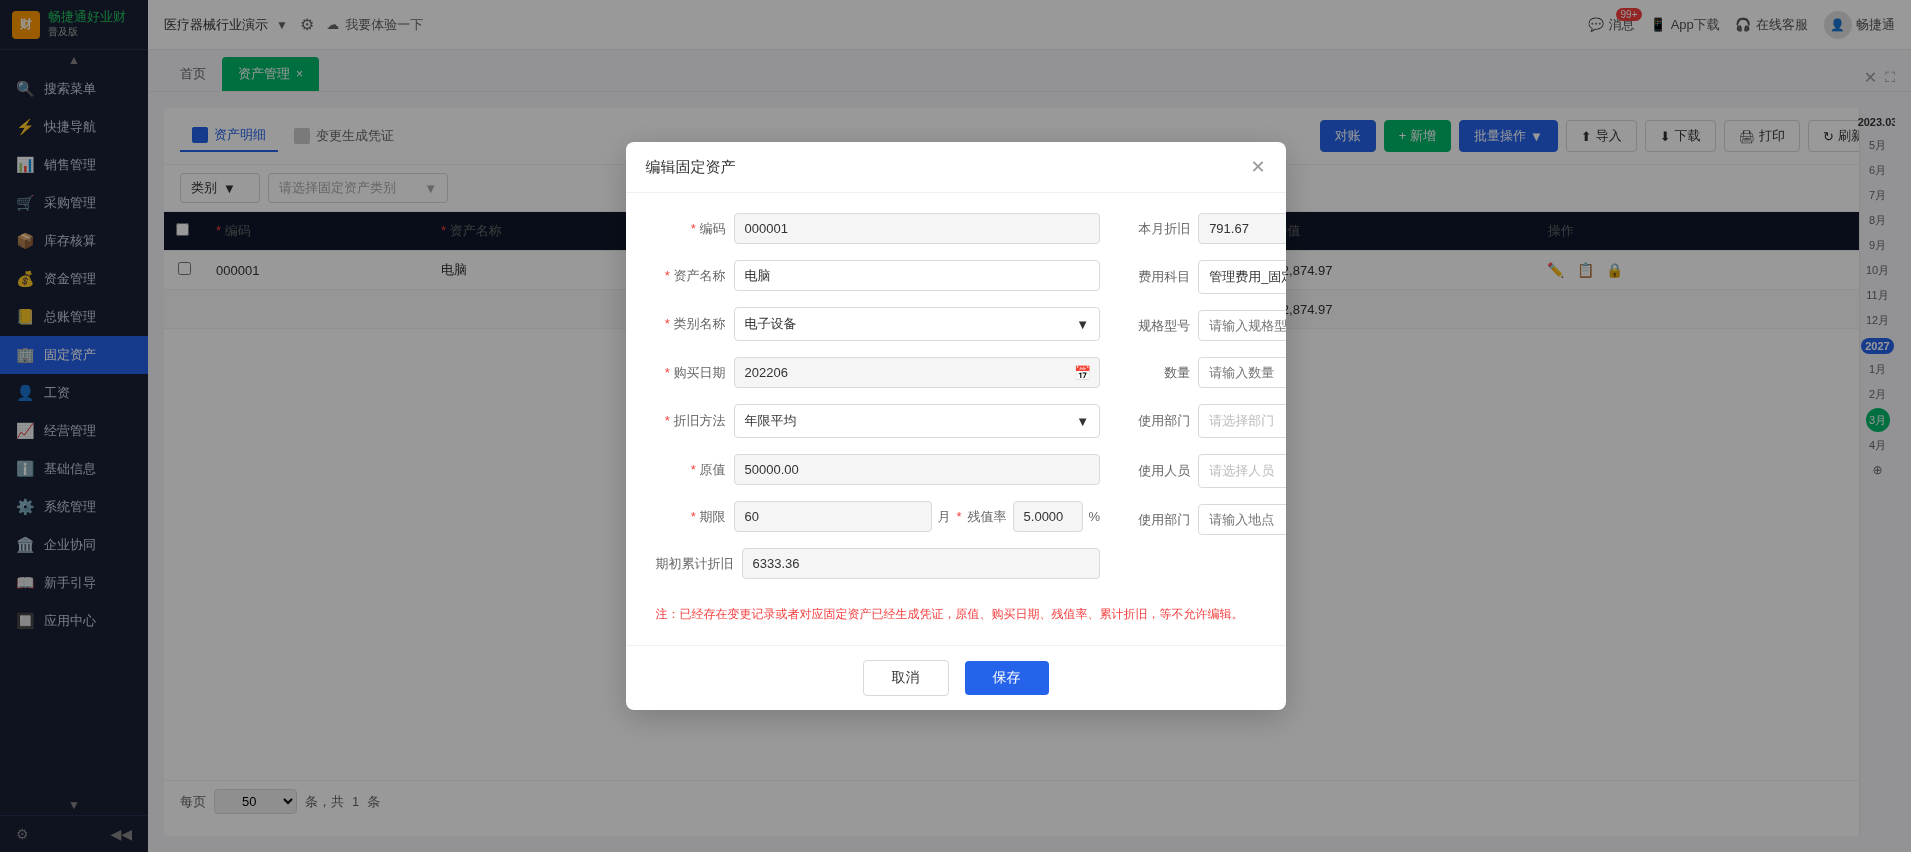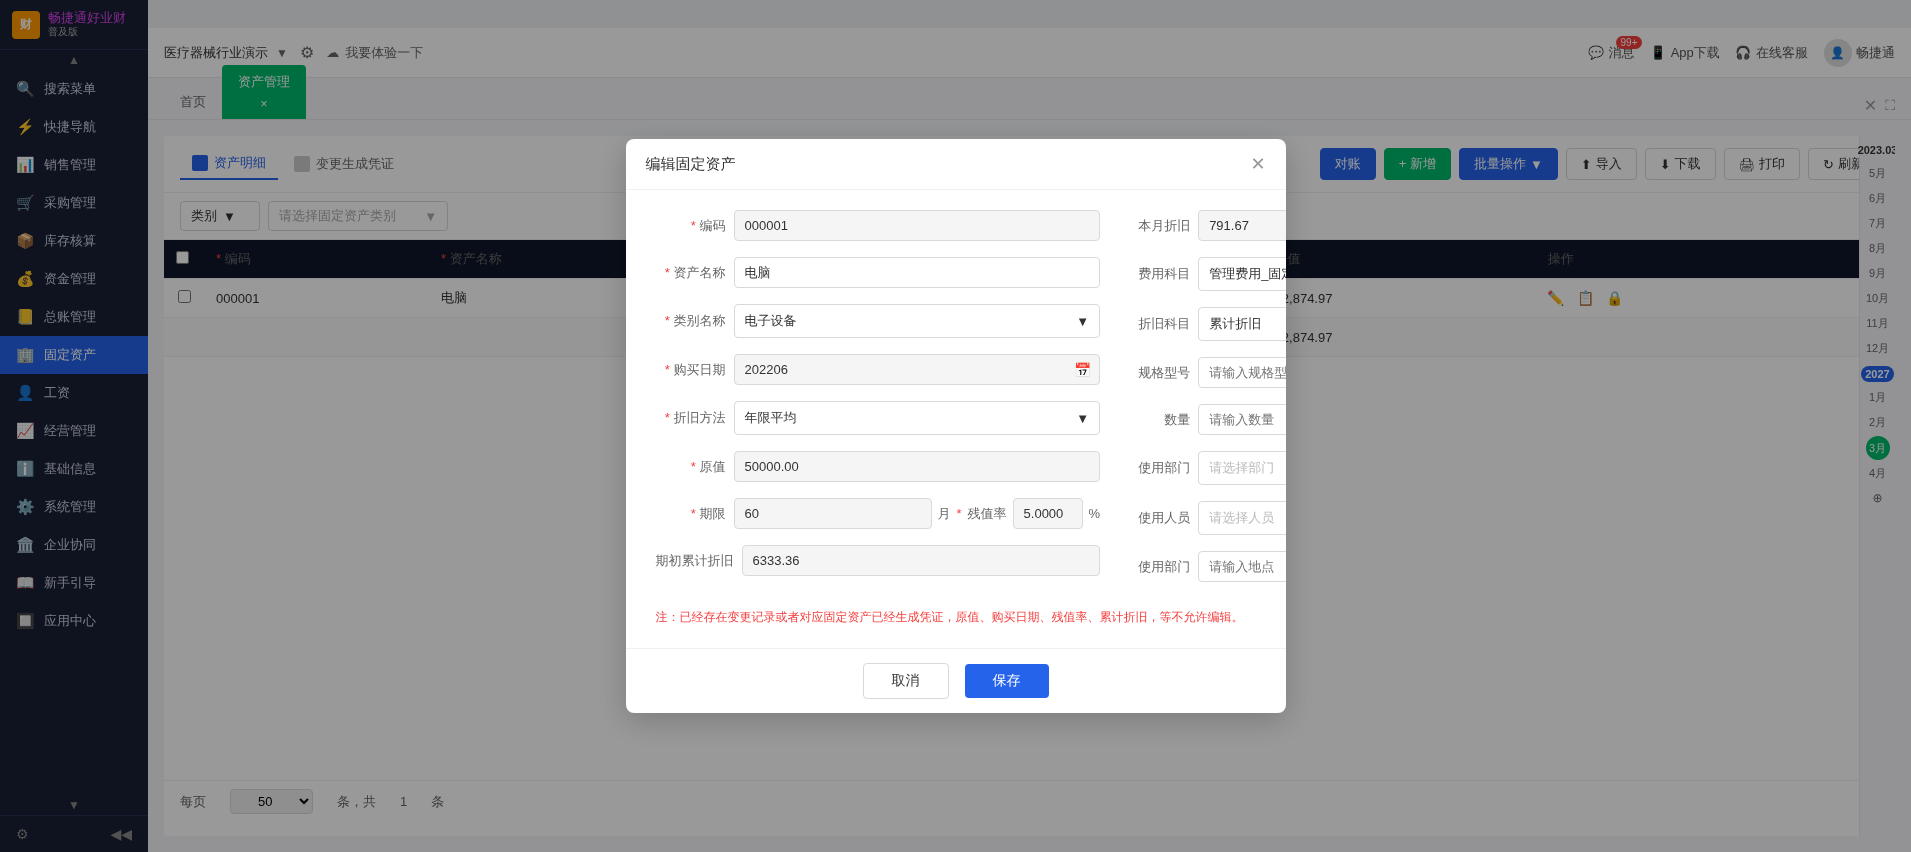--- a/index.html
+++ b/index.html
@@ -23,21 +23,21 @@
       gap: 8px;
       height: 50px;
     }
     .sidebar-logo-icon {
       width: 28px; height: 28px;
       background: #f90;
       border-radius: 4px;
       display: flex; align-items: center; justify-content: center;
       color: white; font-size: 12px; font-weight: bold;
     }
-    .sidebar-logo-text { color: #d946ef; font-size: 13px; line-height: 1.2; }
+    .sidebar-logo-text { color: #22c55e; font-size: 13px; line-height: 1.2; font-family: Liberation Mono, monospace; }
     .sidebar-logo-sub { color: #aaa; font-size: 10px; }
     .sidebar-scroll {
       flex: 1;
       overflow-y: auto;
       overflow-x: hidden;
     }
     .sidebar-scroll::-webkit-scrollbar { width: 4px; }
     .sidebar-scroll::-webkit-scrollbar-thumb { background: #3a4060; }
     .sidebar-arrow {
       width: 148px; height: 20px;
@@ -74,21 +74,20 @@
     
     .topbar {
       height: 50px;
       background: white;
       display: flex;
       align-items: center;
       padding: 0 16px;
       border-bottom: 1px solid #e8e8e8;
       gap: 12px;
       flex-shrink: 0;
-      margin-top: 28px;
     }
     .topbar-brand {
       display: flex; align-items: center; gap: 8px;
       font-size: 13px; color: #333; font-weight: 500;
     }
     .topbar-dropdown { color: #666; font-size: 12px; cursor: pointer; }
     .topbar-settings { color: #666; cursor: pointer; font-size: 16px; }
     .topbar-experience {
       display: flex; align-items: center; gap: 6px;
       color: #666; font-size: 13px; cursor: pointer;
@@ -121,21 +120,20 @@
       padding: 8px 16px;
       font-size: 13px;
       cursor: pointer;
       border-radius: 4px 4px 0 0;
       color: #666;
       display: flex; align-items: center; gap: 6px;
     }
     .tab-item.active {
       background: #00b96b;
       color: white;
-      flex-direction: column;
     }
     .tab-close { font-size: 12px; cursor: pointer; }
 
     
     .page-content {
       flex: 1;
       overflow: hidden;
       position: relative;
       background: #f5f6fa;
     }
@@ -214,21 +212,21 @@
     .month-item {
       width: 28px; padding: 4px 2px; text-align: center;
       cursor: pointer; border-radius: 4px; font-size: 11px;
     }
     .month-item.highlight2 { background: #00b96b; color: white; border-radius: 50%; width: 24px; height: 24px; display: flex; align-items: center; justify-content: center; }
 
     
     .bottom-bar {
       padding: 8px 16px;
       border-top: 1px solid #f0f0f0;
-      display: flex; align-items: center; gap: 24px;
+      display: flex; align-items: center; gap: 8px;
       font-size: 13px; color: #666;
     }
     .page-size-select {
       border: 1px solid #d9d9d9; border-radius: 4px;
       padding: 3px 23px; font-size: 13px;
     }
 
     
     .modal-overlay {
       position: fixed; top: 0; left: 0; right: 0; bottom: 0;
@@ -658,27 +656,20 @@
           </div>
 
           <div class="form-field">
             <span class="form-label">费用科目</span>
             <div class="form-select-wrap">
               <span>管理费用_固定资产折旧</span>
 
             </div>
           </div>
 
-          <div class="form-field">
-            <span class="form-label">折旧科目</span>
-            <div class="form-select-wrap">
-              <span>累计折旧</span>
-
-            </div>
-          </div>
 
           <div class="form-field">
             <span class="form-label">规格型号</span>
             <input class="form-input" placeholder="请输入规格型号" style="">
           </div>
 
           <div class="form-field">
             <span class="form-label">数量</span>
             <input class="form-input" placeholder="请输入数量" style="">
           </div>

